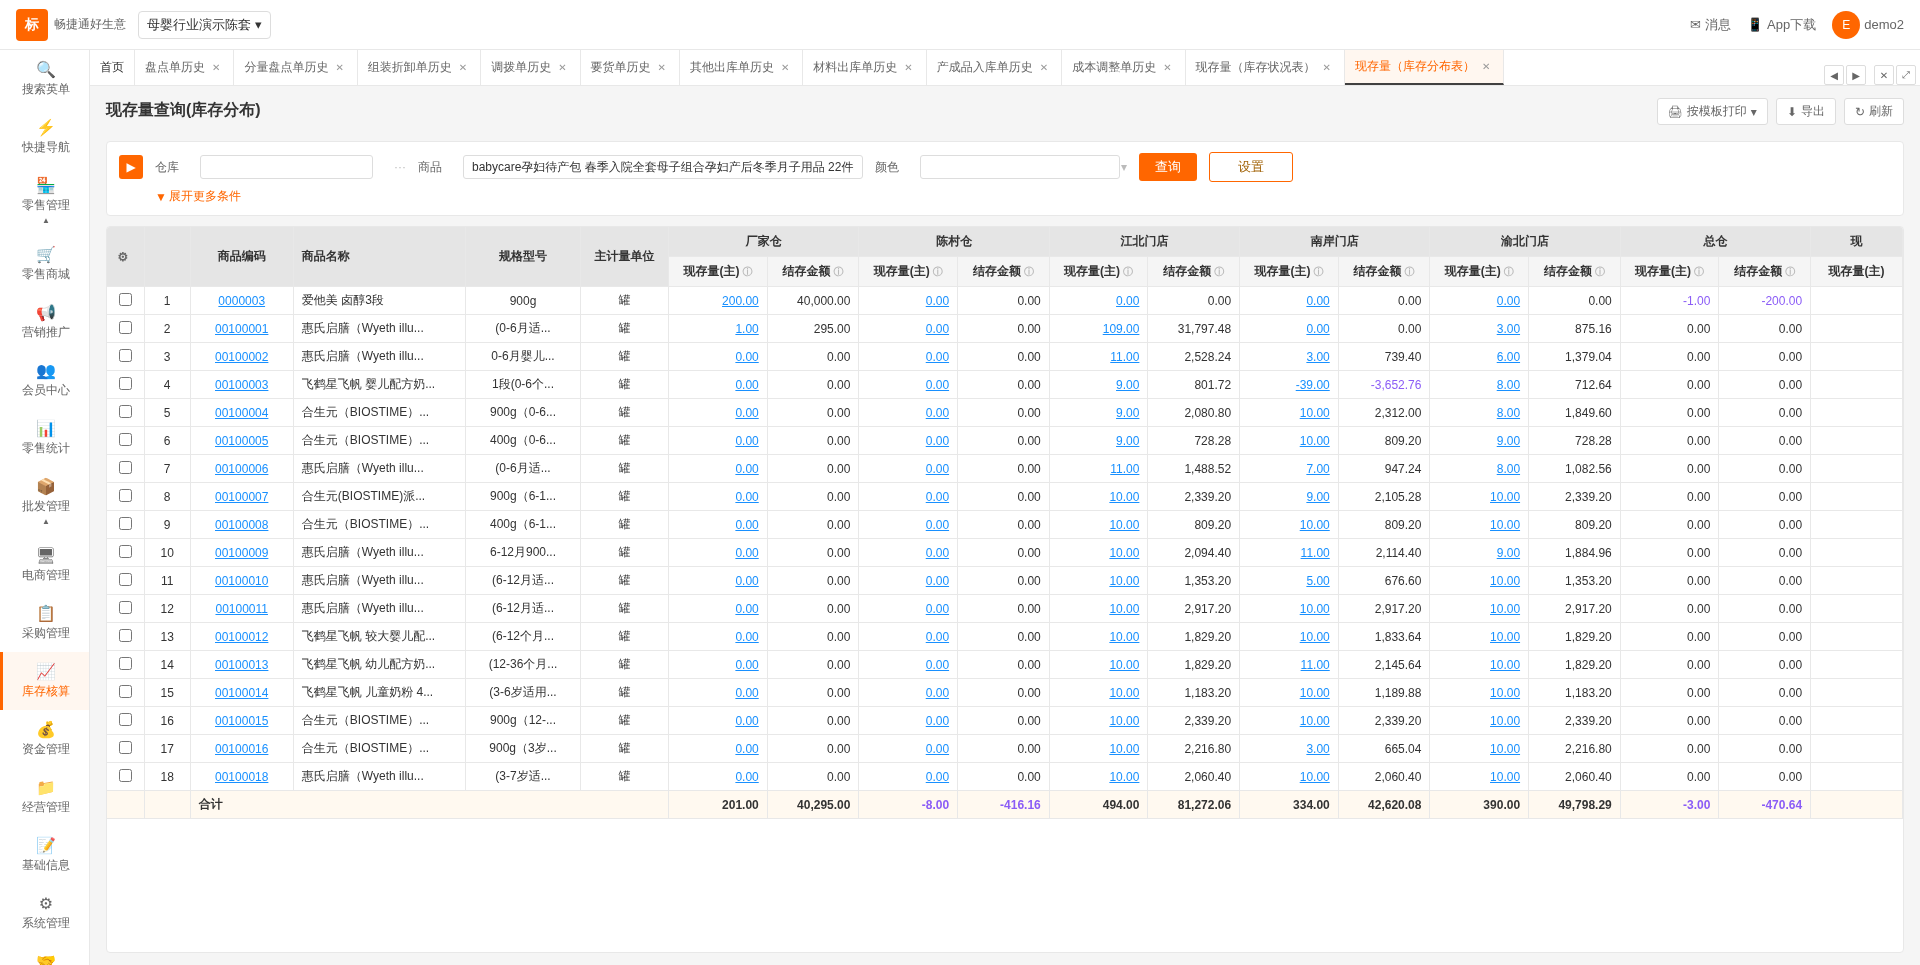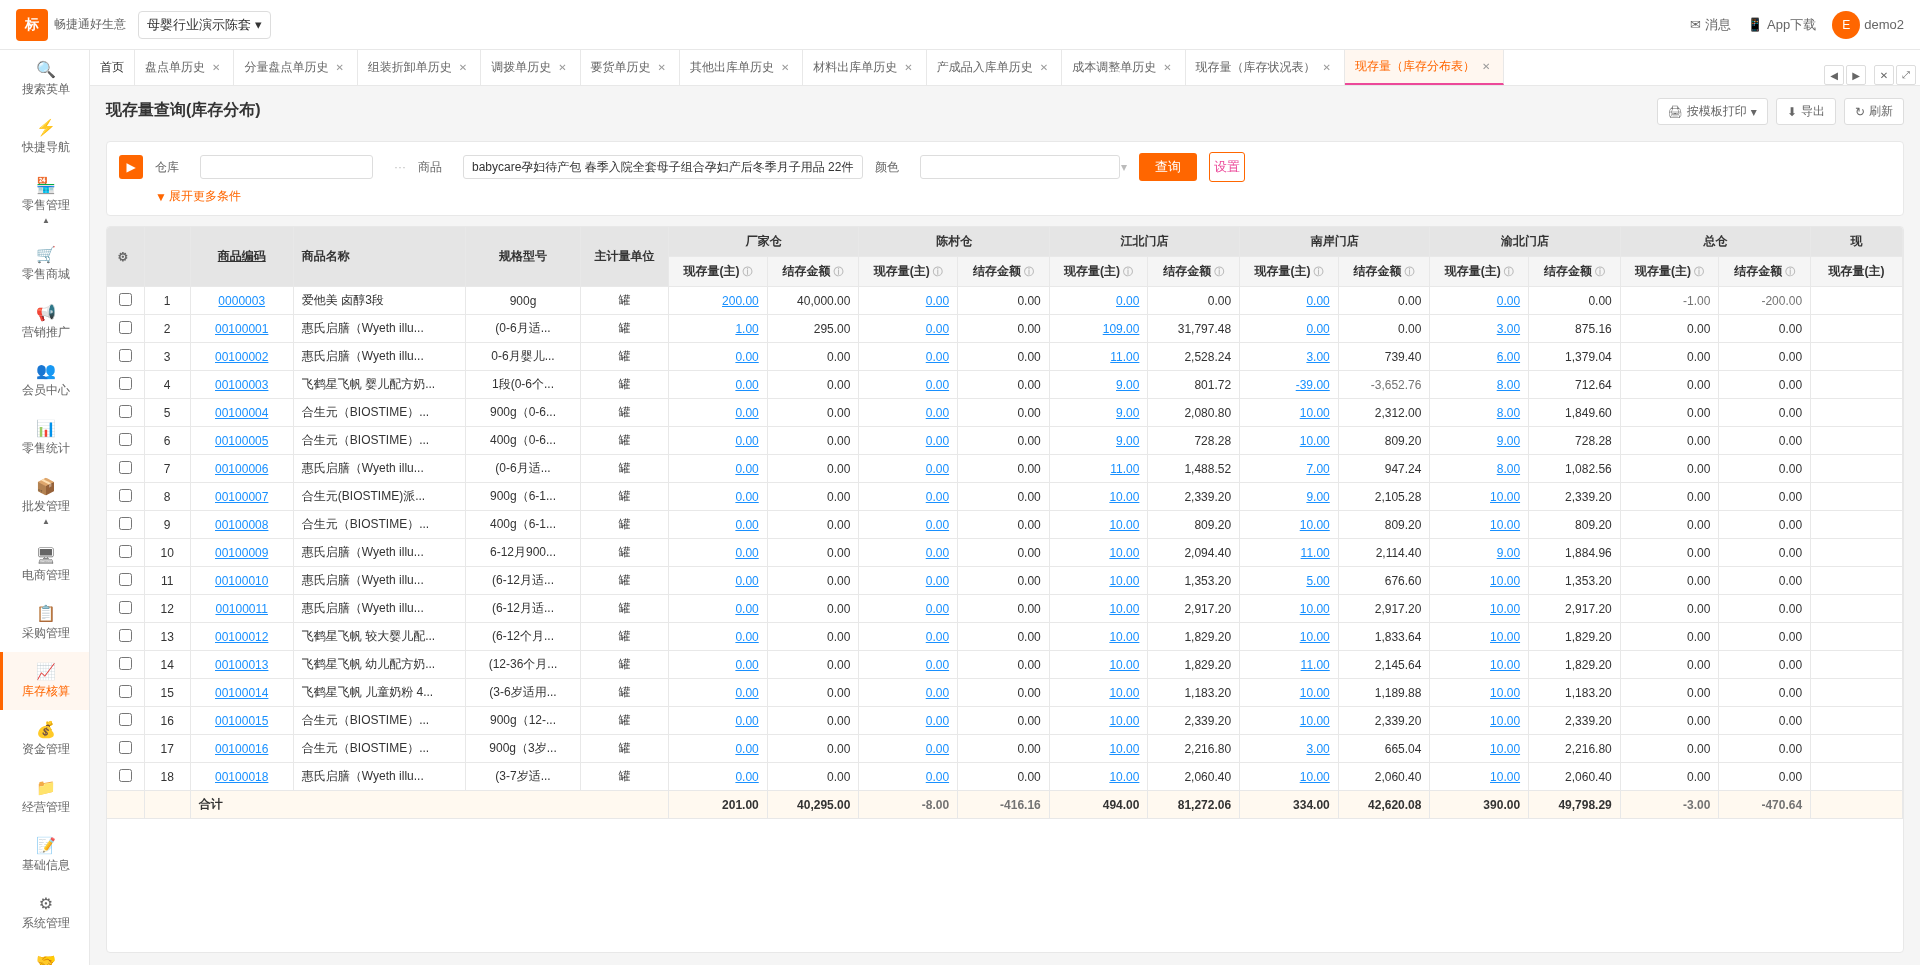--- a/index.html
+++ b/index.html
@@ -74,21 +74,21 @@
       padding: 0 10px;
       height: 36px;
       font-size: 12px;
       color: #666;
       cursor: pointer;
       white-space: nowrap;
       border-right: 1px solid #e8e8e8;
       gap: 4px;
       flex-shrink: 0;
     }
-    .tab-item.active { color: #ff6600; background: #fff7f0; border-bottom: 2px solid #ec4899; }
+    .tab-item.active { color: #ff6600; background: #fff7f0; border-bottom: 2px solid #404040; }
     .tab-item.home { background: #fff; color: #333; }
     .tab-close { font-size: 10px; color: #999; padding: 1px 3px; border-radius: 2px; }
     .tab-arrows { display: flex; align-items: center; padding: 0 4px; gap: 2px; }
     .tab-arrow { width: 20px; height: 20px; display: flex; align-items: center; justify-content: center; cursor: pointer; color: #666; border: 1px solid #ddd; border-radius: 2px; font-size: 10px; }
     .tab-controls { display: flex; align-items: center; gap: 2px; padding: 0 4px; }
     .tab-ctrl-btn { width: 20px; height: 20px; display: flex; align-items: center; justify-content: center; cursor: pointer; color: #666; border: 1px solid #ddd; border-radius: 2px; font-size: 10px; }
 
     
     .page-content { flex: 1; overflow: auto; padding: 12px 16px; background: #f5f5f5; }
     .page-title { font-size: 16px; font-weight: bold; color: #333; margin-bottom: 10px; }
@@ -99,47 +99,47 @@
 
     
     .search-area { background: #fff; border: 1px solid #e8e8e8; border-radius: 4px; padding: 10px 12px; margin-bottom: 10px; }
     .search-row { display: flex; align-items: center; gap: 12px; flex-wrap: wrap; }
     .search-item { display: flex; align-items: center; gap: 21px; }
     .search-label { color: #666; white-space: nowrap; }
     .search-input { border: 1px solid #ddd; border-radius: 3px; padding: 4px 8px; font-size: 12px; color: #333; background: #fff; min-width: 80px; }
     .search-input.wide { min-width: 400px; }
     .expand-btn { color: #ff6600; cursor: pointer; font-size: 12px; display: flex; align-items: center; gap: 2px; }
     .query-btn { background: #ff6600; color: white; border: none; border-radius: 3px; padding: 5px 16px; cursor: pointer; font-size: 13px; }
-    .setting-btn { background: #fff; color: #ec4899; border: 1px solid #ff6600; border-radius: 3px; padding: 5px 4px; cursor: pointer; font-size: 13px; }
+    .setting-btn { background: #fff; color: #a16207; border: 1px solid #ff6600; border-radius: 3px; padding: 5px 28px; cursor: pointer; font-size: 13px; }
     .orange-arrow { background: #ff6600; color: white; border: none; border-radius: 3px; width: 24px; height: 24px; cursor: pointer; font-size: 12px; display: flex; align-items: center; justify-content: center; }
 
     
     .table-container { background: #fff; border: 1px solid #e8e8e8; border-radius: 4px; overflow: auto; flex: 1; }
     table { width: 100%; border-collapse: collapse; font-size: 12px; }
     thead tr th { background: #f5f5f5; padding: 6px 8px; text-align: center; border-right: 1px solid #e8e8e8; border-bottom: 1px solid #e8e8e8; white-space: nowrap; color: #333; font-weight: bold; position: sticky; top: 0; z-index: 5; }
     thead tr:first-child th { background: #e5e5e5; }
     tbody tr td { padding: 5px 8px; border-right: 1px solid #e8e8e8; border-bottom: 1px solid #e8e8e8; text-align: center; white-space: nowrap; }
     tbody tr.total-row { background: #fff9f0; font-weight: bold; }
-    .text-red { color: #737373; }
+    .text-red { color: #8b5cf6; }
     .text-link { color: #1890ff; text-decoration: underline; cursor: pointer; }
     .number-cell { text-align: right; }
     .settings-icon { width: 16px; height: 16px; cursor: pointer; display: flex; align-items: center; justify-content: center; color: #666; }
     .th-with-icon { display: flex; align-items: center; justify-content: center; gap: 3px; }
     .info-icon { color: #bbb; font-size: 10px; cursor: pointer; }
 
     
     .summary-row { background: #fffbf0; }
     
     
     ::-webkit-scrollbar { width: 6px; height: 6px; }
     ::-webkit-scrollbar-track { background: #f1f1f1; }
     ::-webkit-scrollbar-thumb { background: #ccc; border-radius: 3px; }
 
     .col-index { width: 40px; }
-    .col-code { width: 90px; text-decoration: underline; }
+    .col-code { width: 90px; }
     .col-name { width: 140px; text-align: left !important; }
     .col-spec { width: 100px; }
     .col-unit { width: 60px; }
     .col-num { width: 80px; margin-top: 24px; }
 
     .page-inner { display: flex; flex-direction: column; height: 100%; }
   </style>
 </head>
 <body>
 

